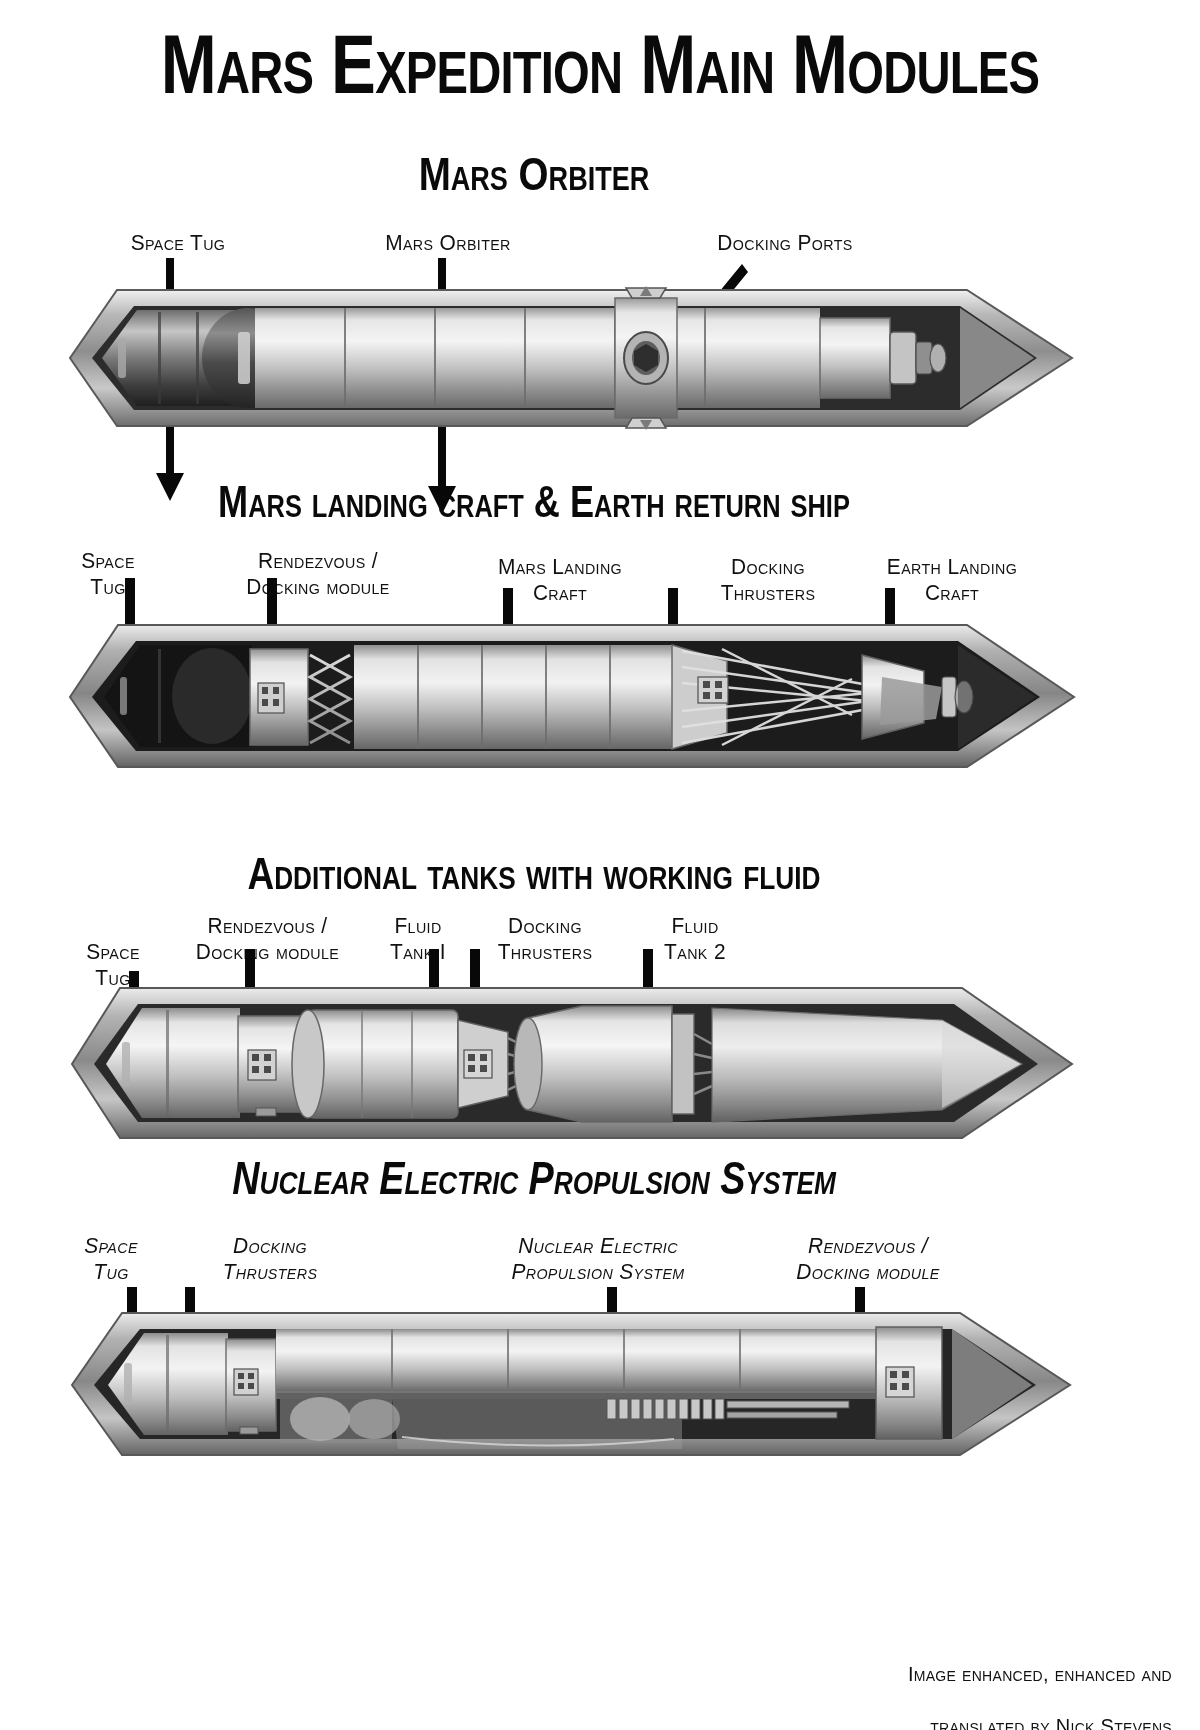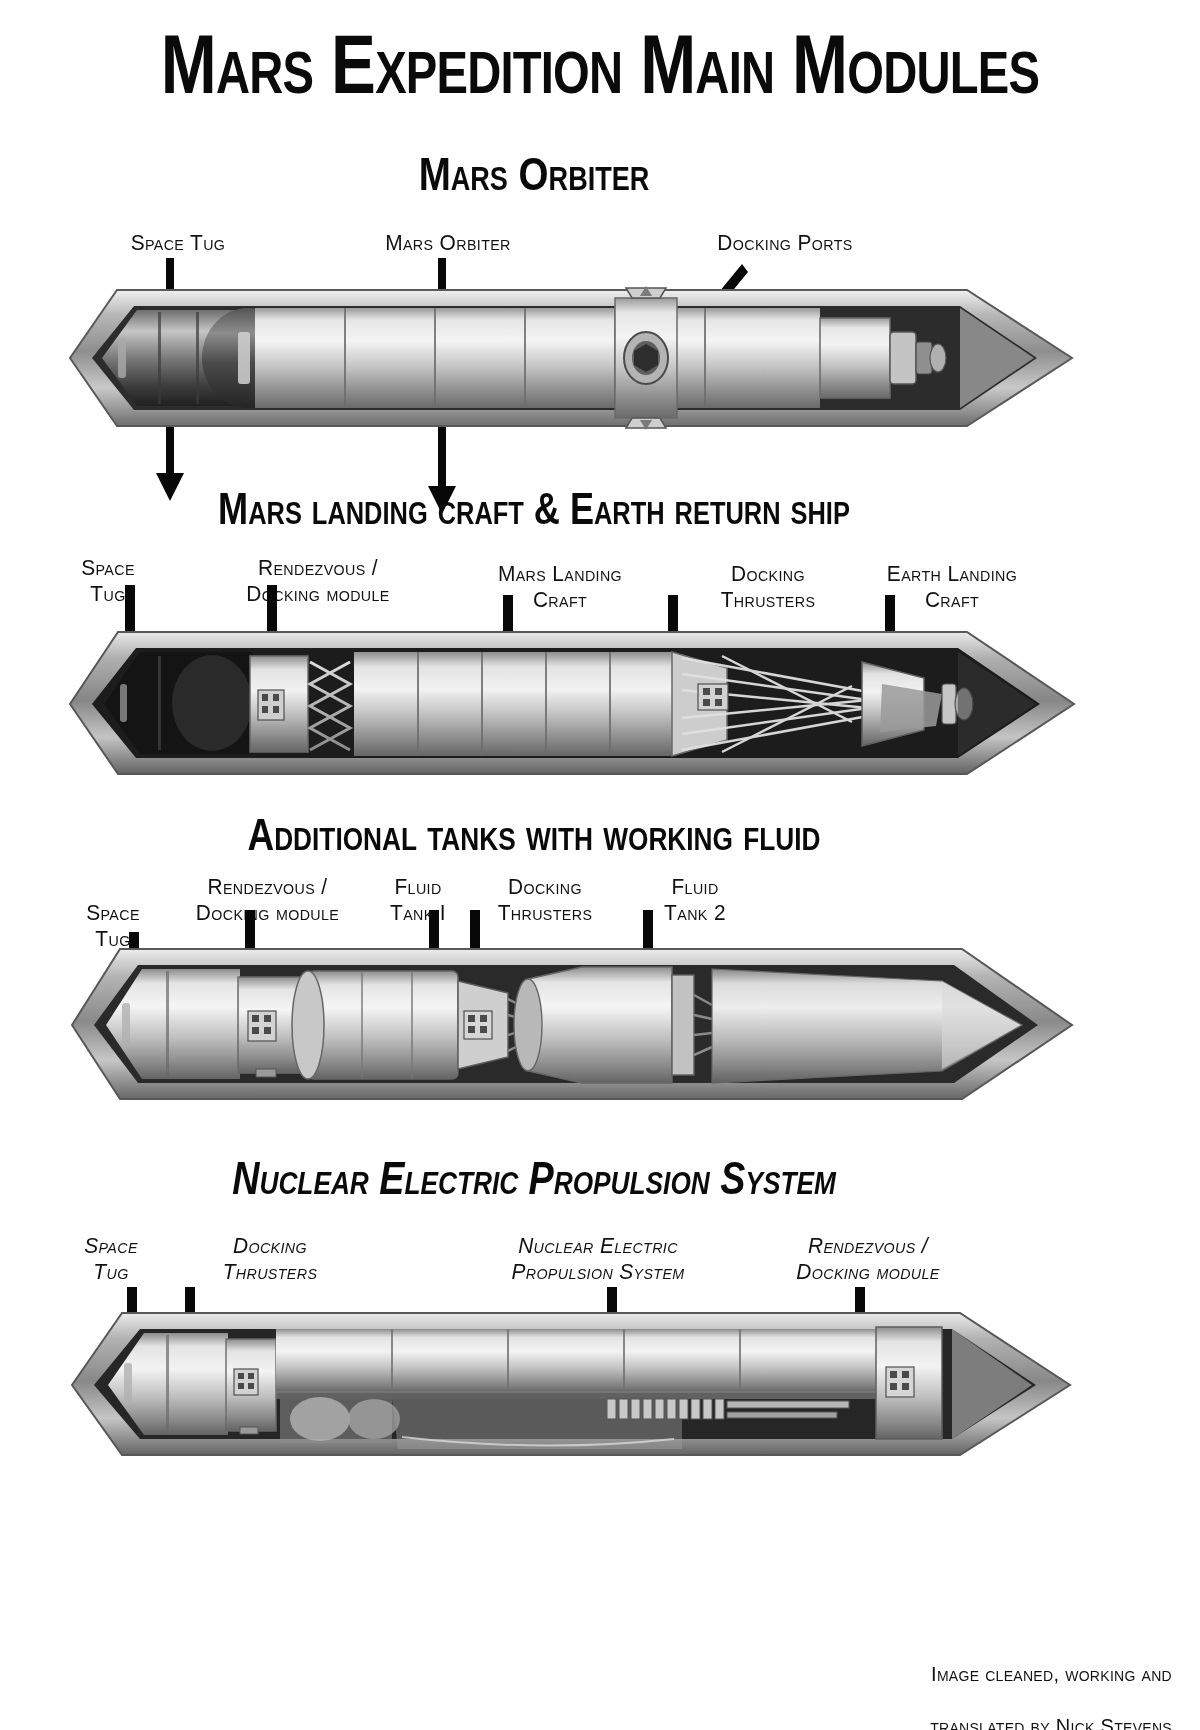--- a/index.html
+++ b/index.html
@@ -172,21 +172,21 @@
       <rect x="758" y="38" width="70" height="80" fill="url(#bodyG1)" stroke="#6a6a6a" stroke-width="1.5"></rect>
       <rect x="828" y="52" width="26" height="52" rx="4" fill="#c4c4c4" stroke="#5a5a5a" stroke-width="1.5"></rect>
       <rect x="854" y="62" width="16" height="32" rx="3" fill="#8f8f8f" stroke="#4a4a4a" stroke-width="1.2"></rect>
       <ellipse cx="876" cy="78" rx="8" ry="14" fill="#b0b0b0" stroke="#555" stroke-width="1.2"></ellipse>
 
       <path d="M898 28 L972 78 L898 128 Z" fill="#d6d6d6" opacity="0.55"></path>
     </svg>
   </div>
 </div>
 
-<div class="section" style="top:480px;margin-top:7px;">
+<div class="section" style="top:480px;">
   <div class="section-title" style="font-size:44px;">Mars landing craft &amp; Earth return ship</div>
 
   <div class="callout" style="left:58px;  top:68px; width:100px;">Space
 Tug</div>
   <div class="callout" style="left:218px; top:68px; width:200px;">Rendezvous /
 Docking module</div>
   <div class="callout" style="left:470px; top:74px; width:180px;">Mars Landing
 Craft</div>
   <div class="callout" style="left:688px; top:74px; width:160px;">Docking
 Thrusters</div>
@@ -288,21 +288,21 @@
       <path d="M800 40 L862 56 L862 108 L800 124 Z" fill="url(#bodyG2)" stroke="#5f5f5f" stroke-width="1.5"></path>
       <path d="M820 62 L880 72 L874 104 L818 110 Z" fill="#9a9a9a" opacity="0.85"></path>
       <rect x="880" y="62" width="14" height="40" rx="3" fill="#c6c6c6" stroke="#555" stroke-width="1.2"></rect>
       <ellipse cx="902" cy="82" rx="9" ry="16" fill="#aaa" stroke="#555" stroke-width="1.2"></ellipse>
 
       <path d="M896 30 L974 82 L896 134 Z" fill="#3a3a3a" opacity="0.5"></path>
     </svg>
   </div>
 </div>
 
-<div class="section" style="top:812px;">
+<div class="section" style="top:851px;">
   <div class="section-title" style="font-size:45px;">Additional tanks with working fluid</div>
 
   <div class="callout" style="left:58px;  top:88px; width:110px;">Space
 Tug</div>
   <div class="callout" style="left:170px; top:62px; width:195px;">Rendezvous /
 Docking module</div>
   <div class="callout" style="left:368px; top:62px; width:100px;">Fluid
 Tank I</div>
   <div class="callout" style="left:470px; top:62px; width:150px;">Docking
 Thrusters</div>
@@ -500,15 +500,15 @@
         <rect x="828" y="80" width="7" height="7"></rect>
           <rect x="840" y="80" width="7" height="7"></rect>
       </g>
 
       <path d="M890 26 L970 82 L890 136 Z" fill="#d4d4d4" opacity="0.5"></path>
     </svg>
   </div>
 </div>
 
 <div class="credit" style="top:1635px;">
-  <span>Image cleaned, working and</span><br>
+  <span>Image enhanced, enhanced and</span><br>
   <span>translated by Nick Stevens</span>
 </div>
 
 </body></html>

